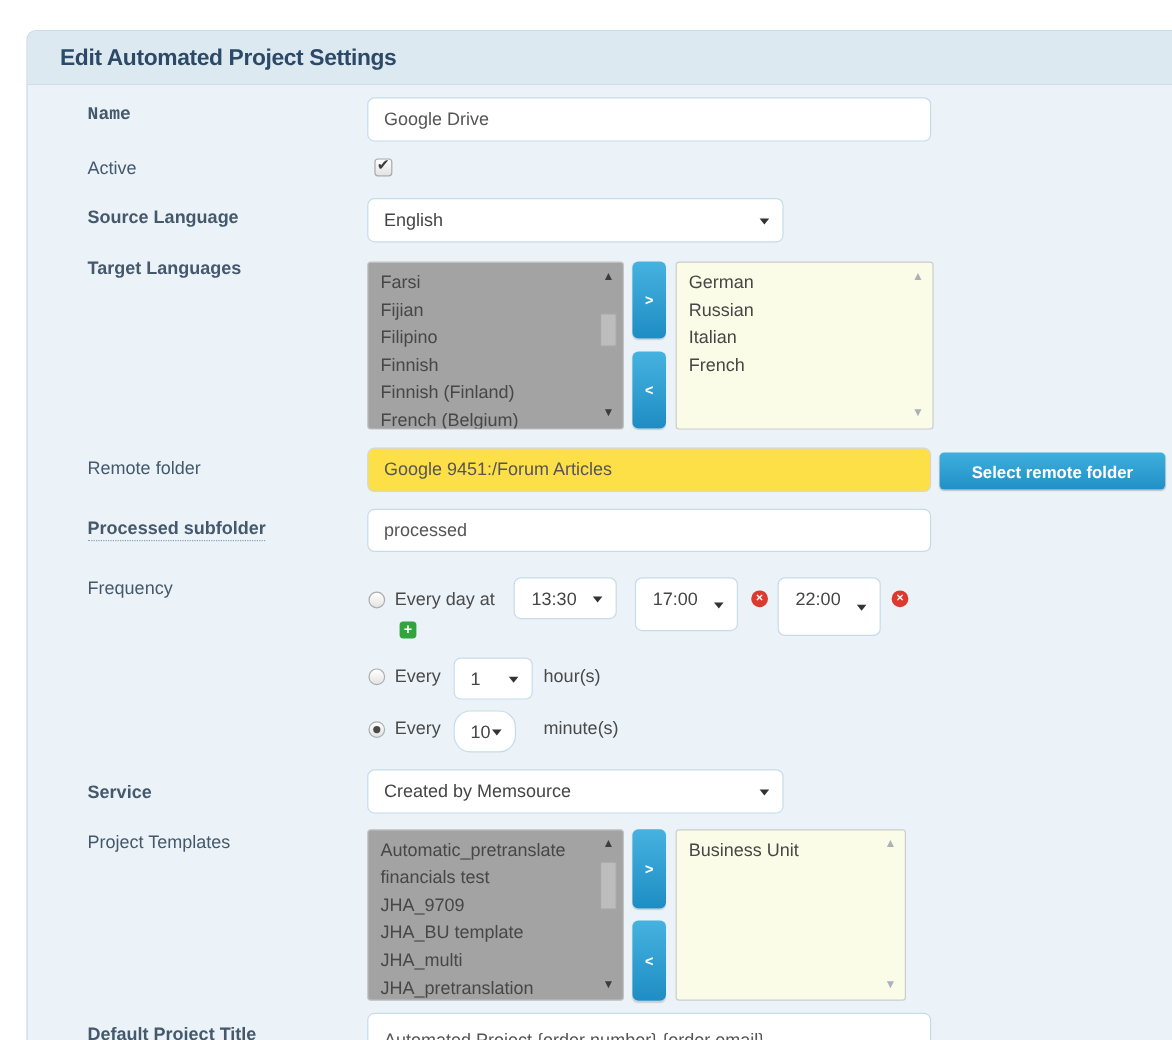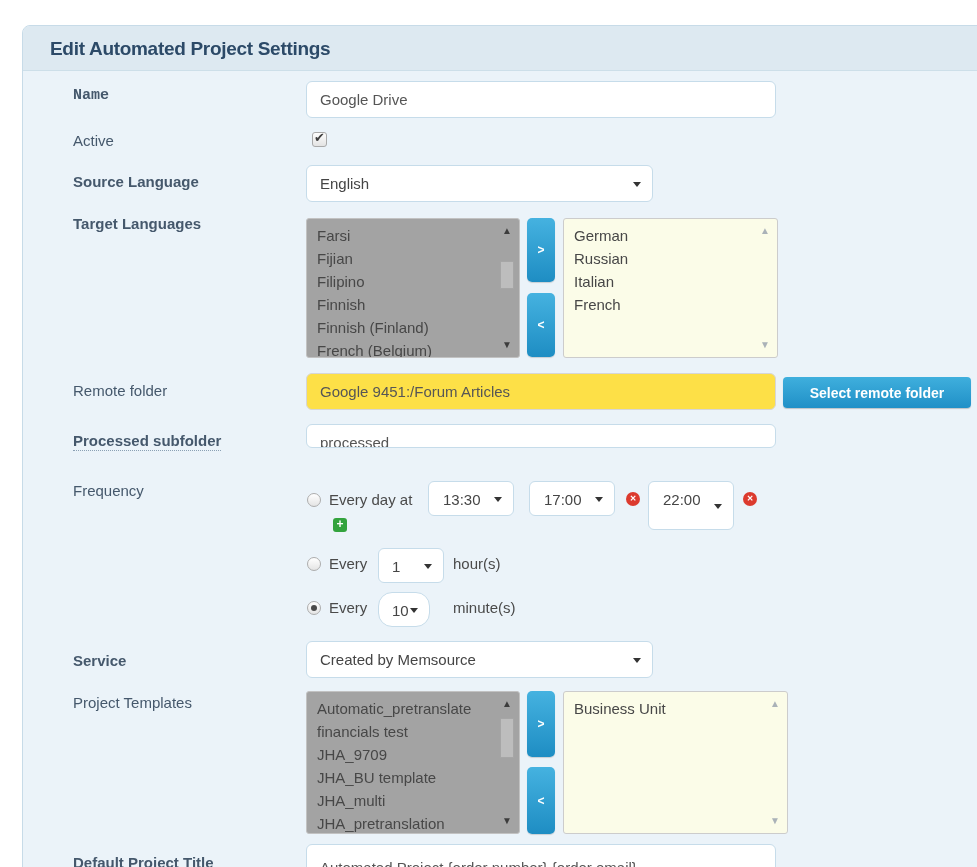--- a/index.html
+++ b/index.html
@@ -122,31 +122,31 @@
         <div class="up">▲</div>
         <div class="dn">▼</div>
       </div>
     </div>
 
     <div class="lbl" style="top:356px;">Remote folder</div>
     <div class="tx ro" style="left:283px; top:347px; width:470px; height:37px;">Google 9451:/Forum Articles</div>
     <button class="btn-blue" style="left:760px; top:351px; width:188px; height:31px;">Select remote folder</button>
 
     <div class="lbl b tip" style="top:406px;">Processed subfolder</div>
-    <div class="tx" style="left:283px; top:398px; width:470px; height:24px;">processed</div>
+    <div class="tx" style="left:283px; top:398px; width:470px; height:36px;">processed</div>
 
     <div class="lbl" style="top:456px;">Frequency</div>
 
     <div class="rad" style="left:284px; top:467px;"></div>
     <div class="ftxt" style="left:306px; top:465px;">Every day at</div>
     <div class="sel time" style="left:405px; top:455px; width:86px; height:35px;">
       <span>13:30</span>
       <span class="car"></span>
     </div>
-    <div class="sel time" style="left:506px; top:455px; width:86px; height:35px;">
+    <div class="sel time" style="left:506px; top:455px; width:86px; height:45px;">
       <span>17:00</span>
       <span class="car"></span>
     </div>
     <div class="ico-rm" style="left:603px; top:466px;"></div>
     <div class="sel time" style="left:625px; top:455px; width:86px; height:49px;">
       <span>22:00</span>
       <span class="car"></span>
     </div>
     <div class="ico-rm" style="left:720px; top:466px;"></div>
     <div class="ico-add" style="left:310px; top:492px;"></div>
@@ -182,21 +182,21 @@
       <div class="item">JHA_multi</div>
       <div class="item">JHA_pretranslation</div>
       <div class="sbar dark">
         <div class="up">▲</div>
         <div class="thumb" style="top:24px; height:40px;"></div>
         <div class="dn">▼</div>
       </div>
     </div>
     <button class="xferbtn" style="left:504px; top:665px; height:66px;">&gt;</button>
     <button class="xferbtn" style="left:504px; top:741px; height:67px;">&lt;</button>
-    <div class="listbox chosen" style="left:540px; top:665px; width:225px; height:143px;">
+    <div class="listbox chosen" style="left:540px; top:665px; width:192px; height:143px;">
       <div class="item">Business Unit</div>
       <div class="sbar lite">
         <div class="up">▲</div>
         <div class="dn">▼</div>
       </div>
     </div>
 
     <div class="lbl b" style="top:828px;">Default Project Title</div>
     <div class="tx" style="left:283px; top:818px; width:470px; height:40px; line-height:46px;">Automated Project {order number} {order email}</div>
   </div>

